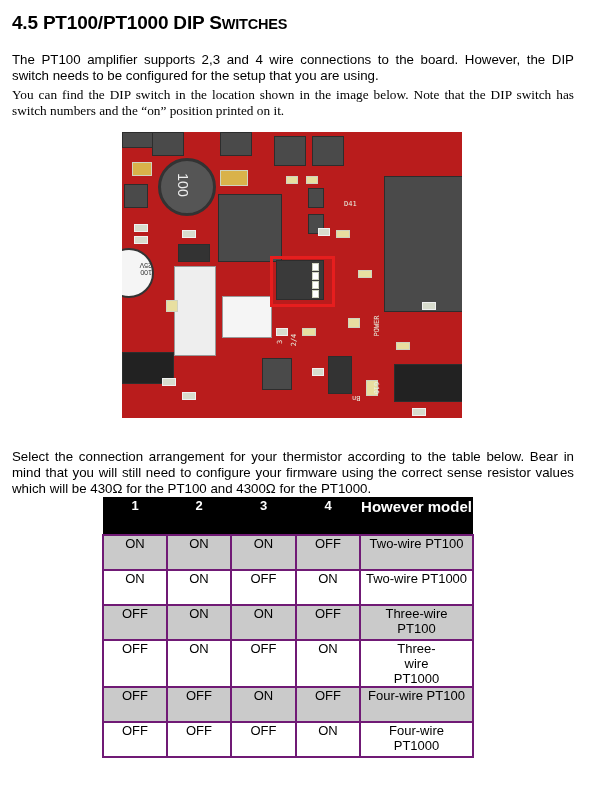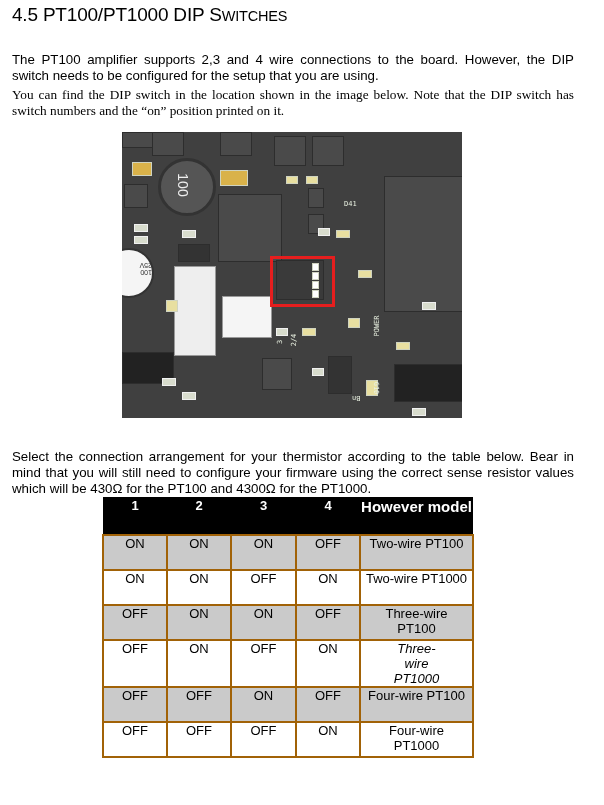--- a/index.html
+++ b/index.html
@@ -1,40 +1,40 @@
 <!DOCTYPE html>
 <html><head>
 <meta charset="utf-8">
 <style>
   html, body { margin: 0; padding: 0; background: #ffffff; }
   body { width: 604px; height: 805px; position: relative; overflow: hidden;
          font-family: "Liberation Sans", sans-serif; color: #000; }
-  .heading { position: absolute; left: 12px; top: 4px; font-size: 19px; font-weight: normal; margin: 0; letter-spacing: -0.2px; }
+  .heading { position: absolute; left: 12px; top: 12px; font-size: 19px; font-weight: bold; margin: 0; letter-spacing: -0.2px; }
   .heading .sc { font-size: 19px; }
   .heading .sc-small { font-size: 14.5px; }
   .para { position: absolute; left: 12px; width: 562px; font-size: 13.3px; line-height: 16px; margin: 0; text-align: justify; }
   #p1 { top: 52px; }
   #p2 { top: 87px; font-family: Liberation Serif, serif; }
   #p3 { top: 449px; }
-  .pcb { position: absolute; left: 122px; top: 132px; width: 340px; height: 286px; background: #404040; overflow: hidden; }
+  .pcb { position: absolute; left: 122px; top: 132px; width: 340px; height: 286px; background: #b91c1c; overflow: hidden; }
   .pcb .chip { position: absolute; background: #4a4a4a; border: 1px solid #2d2d2d; }
   .pcb .lightchip { position: absolute; background: #eeeeee; border: 1px solid #999; }
   .pcb .pad { position: absolute; background: #e8dfa0; border: 1px solid #cfd3c0; }
   .pcb .res { position: absolute; background: #d8dccd; border: 1px solid #f0f0f0; }
   .pcb .redbox { position: absolute; left: 148px; top: 124px; width: 59px; height: 45px; border: 3px solid #e61e1e; }
   .pcb .label { position: absolute; color: #e8f0e0; font-family: "DejaVu Sans Mono", monospace; font-size: 7px; }
   .inductor { position: absolute; left: 36px; top: 26px; width: 52px; height: 52px; border-radius: 50%; background: #555; border: 3px solid #333; }
   .inductor span { position: absolute; left: 10px; top: 16px; color: #eee; font-size: 14px; transform: rotate(90deg); font-family: "Liberation Sans", sans-serif; }
   .capa { position: absolute; left: -18px; top: 116px; width: 46px; height: 46px; border-radius: 50%; background: #f5f5f5; border: 2px solid #333; }
   .capa span { position: absolute; left: 22px; top: 12px; font-size: 7px; color: #333; transform: rotate(180deg); }
   table.dip { position: absolute; left: 102px; top: 497px; border-collapse: collapse; font-size: 13px; }
   table.dip th { background: #000; color: #fff; font-weight: bold; vertical-align: top; padding: 1px 0 0 0; height: 36px; text-align: center; }
   table.dip th.sensor { font-size: 15px; line-height: 18px; }
   table.dip th.num { font-size: 13px; }
-  table.dip td { border: 2px solid #a16207; vertical-align: top; text-align: center; padding: 0; height: 33px; line-height: 15px; }
+  table.dip td { border: 2px solid #701a75; vertical-align: top; text-align: center; padding: 0; height: 33px; line-height: 15px; }
   table.dip tr.gray td { background: #cacaca; }
   table.dip tr.white td { background: #ffffff; }
   .c1 { width: 64px; } .c2 { width: 64px; } .c3 { width: 65px; } .c4 { width: 64px; } .c5 { width: 113px; }
 </style>
 </head>
 <body>
 
 <h1 class="heading"><span>4.5 PT100/PT1000 DIP </span><span class="sc">S</span><span class="sc-small">WITCHES</span></h1>
 
 <p class="para" id="p1">The PT100 amplifier supports 2,3 and 4 wire connections to the board. However, the DIP switch needs to be configured for the setup that you are using.</p>
@@ -131,21 +131,21 @@
       <td>ON</td>
       <td>ON</td>
       <td>OFF</td>
       <td style="padding:0 24px;">Three-wire PT100</td>
     </tr>
     <tr class="white">
       <td>OFF</td>
       <td>ON</td>
       <td>OFF</td>
       <td>ON</td>
-      <td style="padding:0 28px;font-style:italic;">Three-wire PT1000</td>
+      <td style="padding:0 28px;">Three-wire PT1000</td>
     </tr>
     <tr class="gray">
       <td>OFF</td>
       <td>OFF</td>
       <td>ON</td>
       <td>OFF</td>
       <td>Four-wire PT100</td>
     </tr>
     <tr class="white">
       <td>OFF</td>

